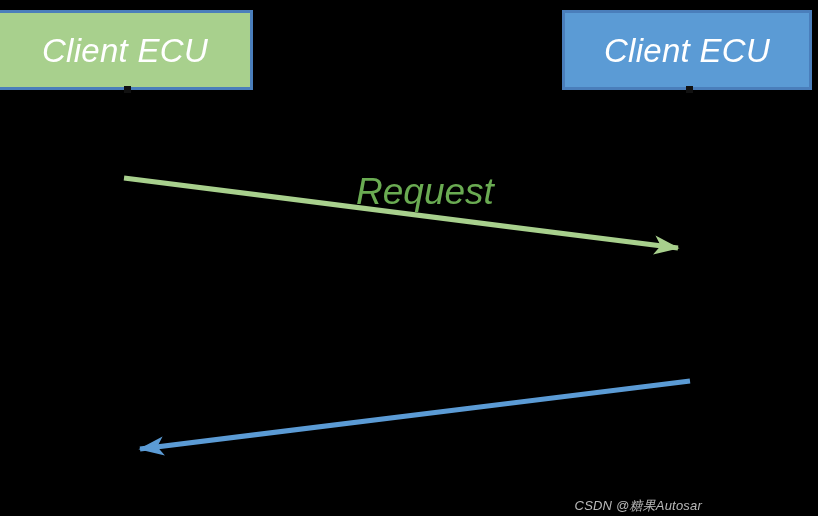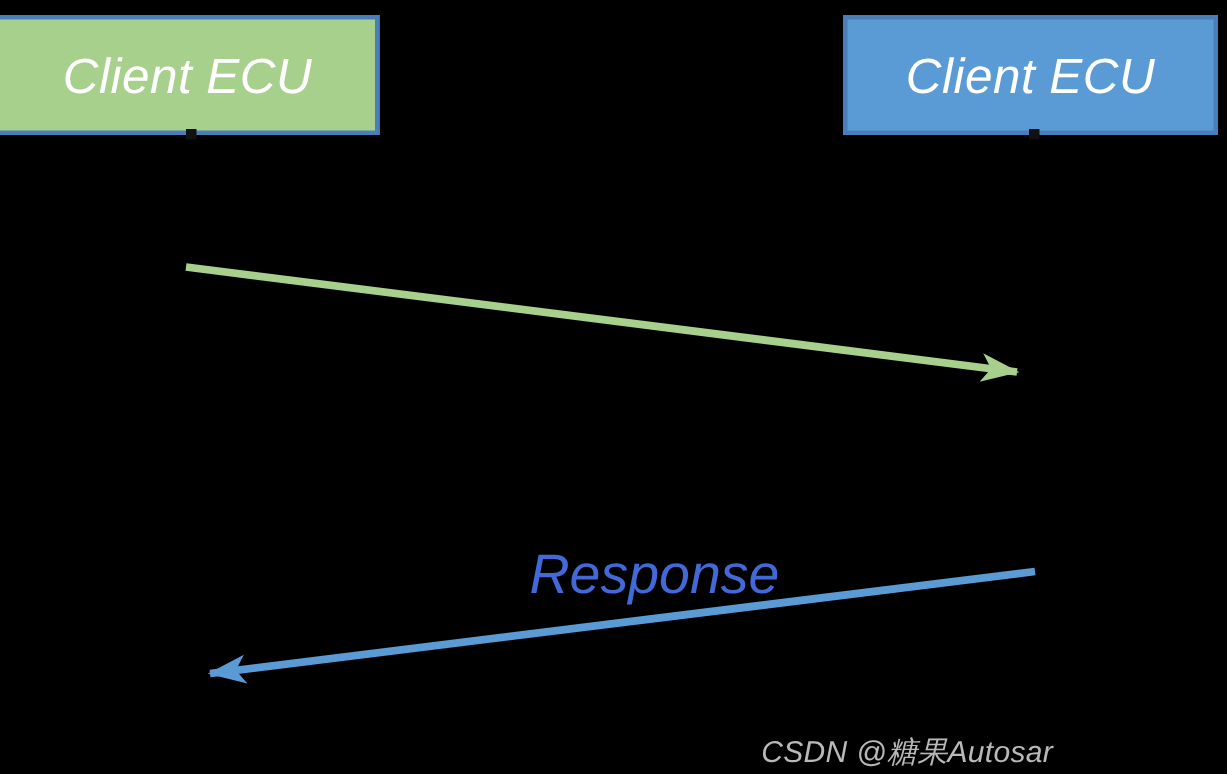--- a/index.html
+++ b/index.html
@@ -98,21 +98,21 @@
     top: 352px;
     color: #4169d8;
   }
 
   
   #watermark {
     position: absolute;
     right: 18px;
     bottom: 16px;
     color: #c9c9c9;
-    font-size: 20px;
+    font-size: 13px;
     line-height: 1;
     letter-spacing: 0.2px;
     user-select: none;
     opacity: 0.92;
   }
 </style>
 </head>
 <body>
 
 <div id="canvas">
@@ -135,18 +135,18 @@
       <marker id="arrowhead-blue" markerWidth="5.2" markerHeight="4.4" refX="4.6" refY="2.2" orient="auto" markerUnits="strokeWidth">
         <path d="M 0 0.35 L 4.9 2.2 L 0 4.05 L 1.25 2.2 Z" fill="#5b9bd5"></path>
       </marker>
     </defs>
 
     <line id="request-arrow" x1="124" y1="166" x2="678" y2="236" stroke="#a8d08d" stroke-width="5.2" marker-end="url(#arrowhead-green)"></line>
 
     <line id="response-arrow" x1="690" y1="369" x2="140" y2="437" stroke="#5b9bd5" stroke-width="5.2" marker-end="url(#arrowhead-blue)"></line>
   </svg>
 
+  <div id="request-label" class="msg-label">Request</div>
 
-  <div id="response-label" class="msg-label">Response</div>
 
   <div id="watermark">CSDN @糖果Autosar</div>
 
 </div>
 
 </body></html>

